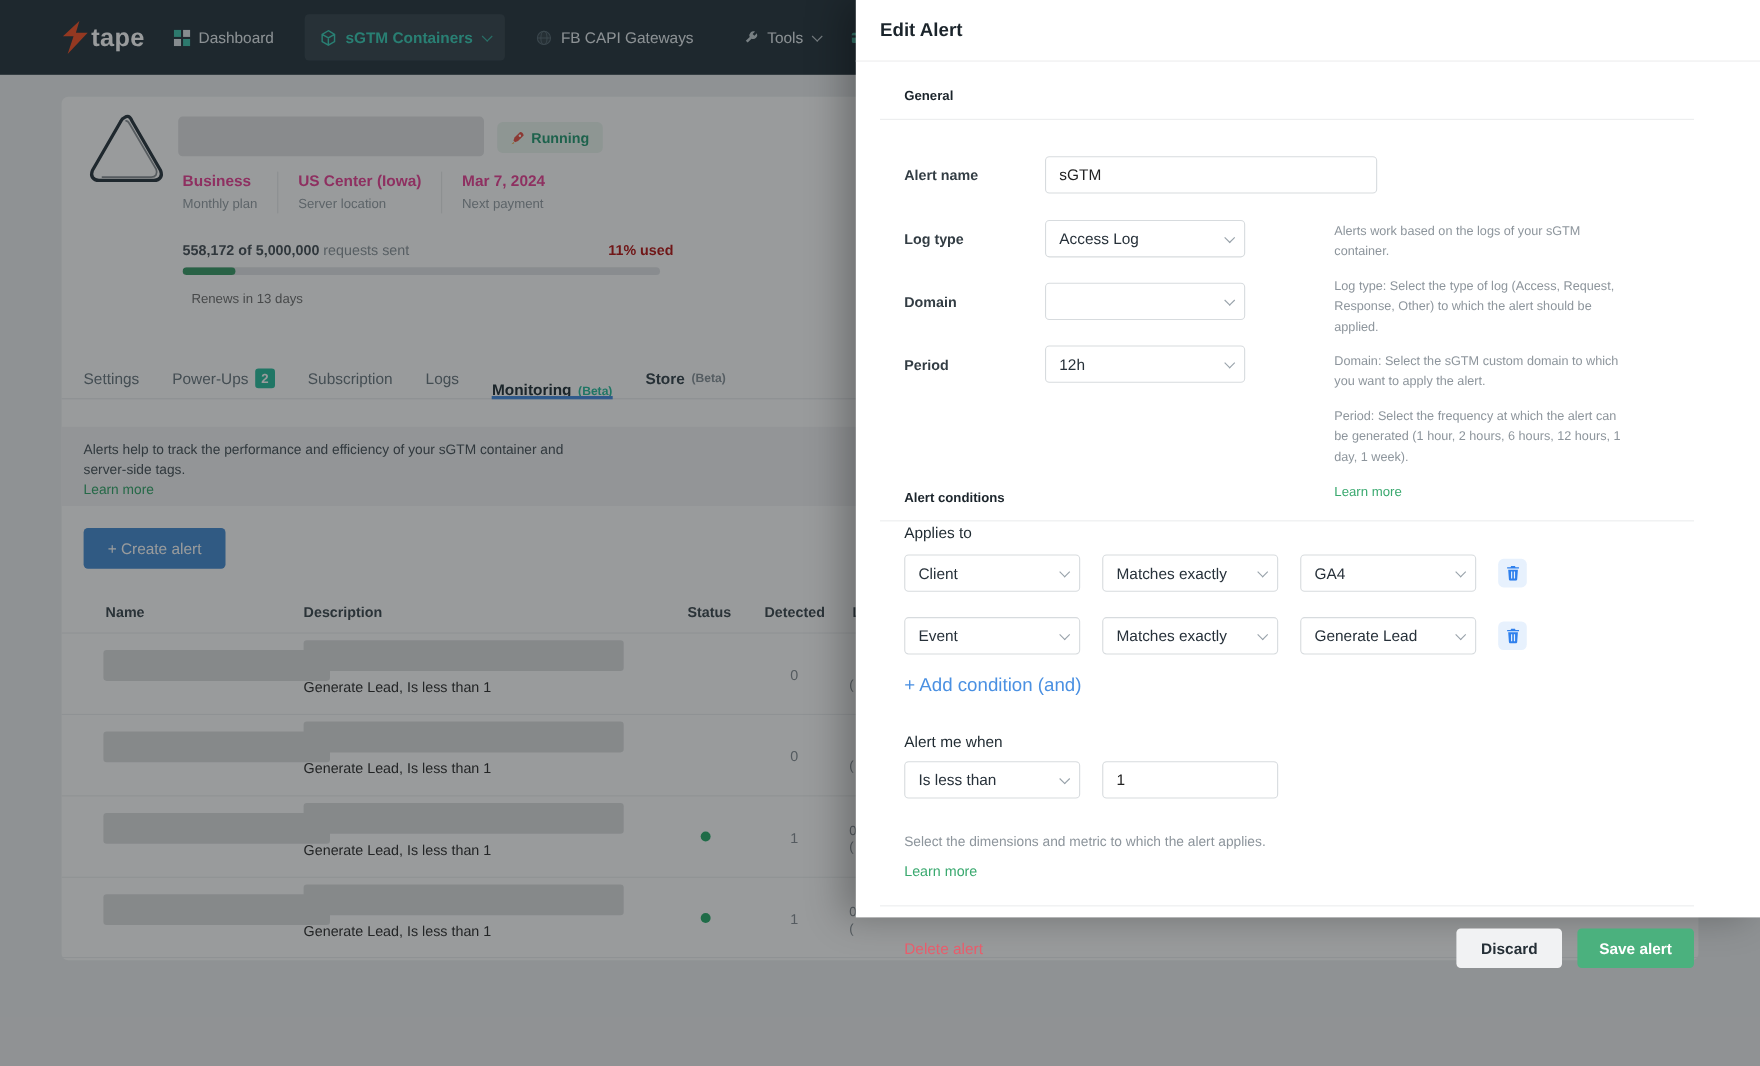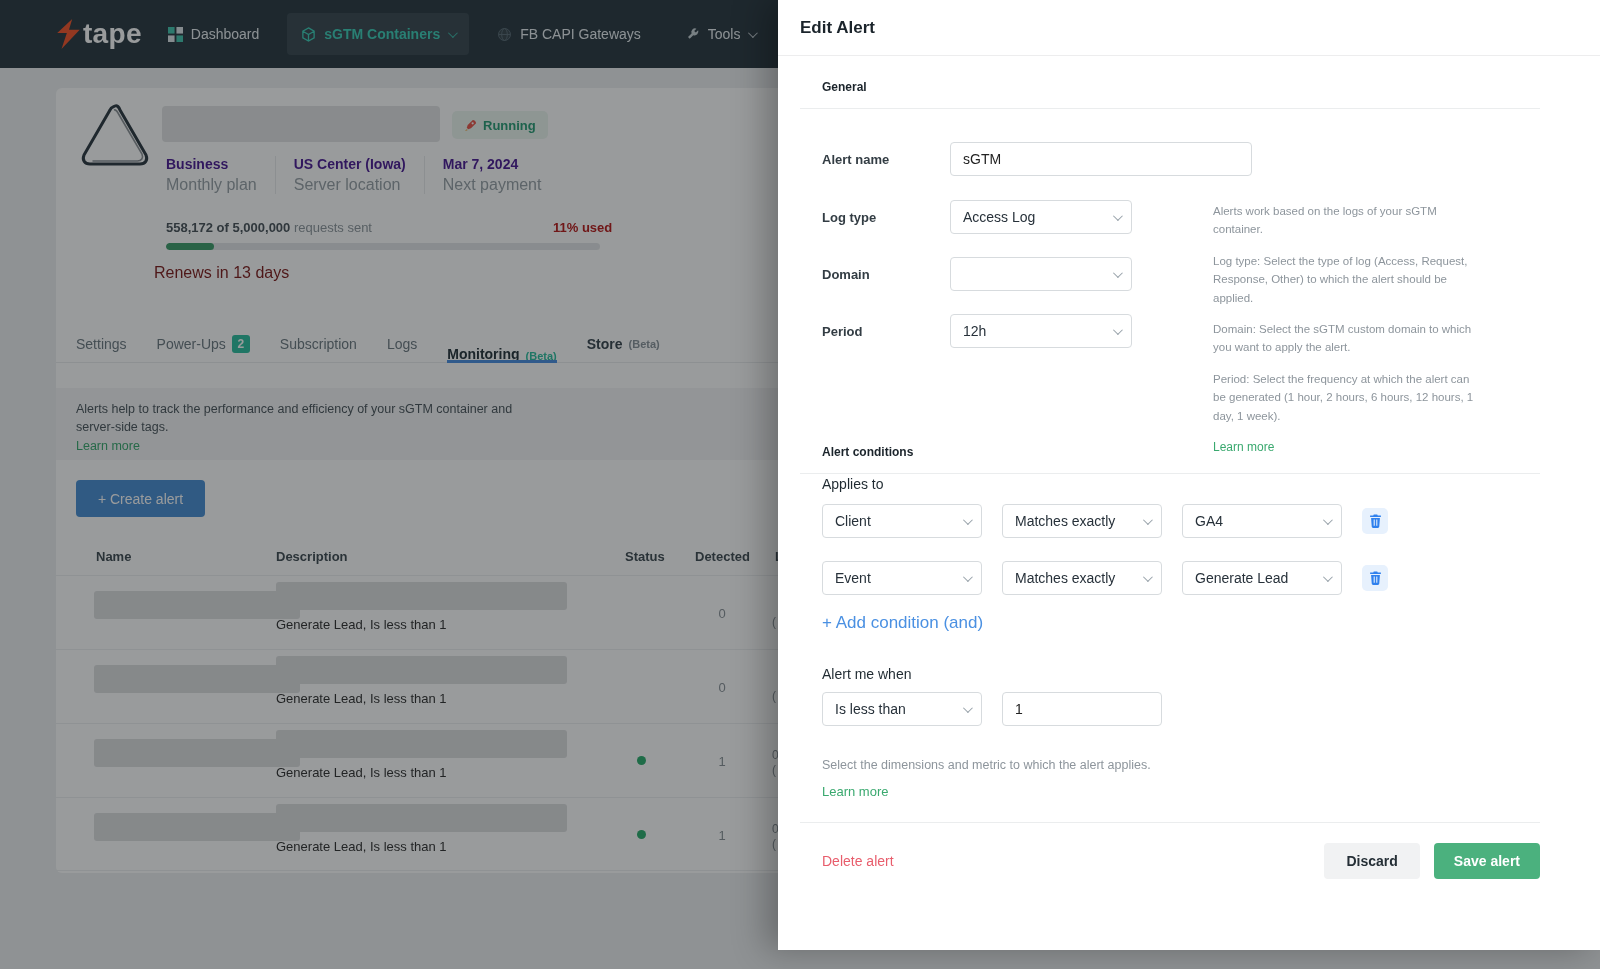--- a/index.html
+++ b/index.html
@@ -3,45 +3,45 @@
 <meta charset="utf-8">
 <style>
   * { margin:0; padding:0; box-sizing:border-box; font-family:"Liberation Sans", sans-serif; }
   body { background:#222; }
   .screen { position:relative; width:1600px; height:969px; background:#eef0f1; overflow:hidden; }
 
   
   .topnav { position:absolute; top:0; left:0; width:100%; height:68px; background:#2b3a43;
             display:flex; align-items:center; padding-left:56px; z-index:1; }
   .brand { display:flex; align-items:center; gap:1px; margin-right:26px; }
-  .brand-text { color:#fff; font-size:28px; font-weight:700; letter-spacing:.3px;text-align:right; }
+  .brand-text { color:#fff; font-size:23px; font-weight:700; letter-spacing:.3px;text-align:right; }
   .nav-item { display:flex; align-items:center; gap:8px; color:#e9eef1; font-size:14px; margin-right:28px; white-space:nowrap; }
   .nav-pill { background:rgba(255,255,255,.08); border-radius:4px; padding:13px 14px; color:#3ecfb9; }
   .chev { width:7px; height:7px; border-right:1.6px solid currentColor; border-bottom:1.6px solid currentColor;
           transform:rotate(45deg) translateY(-2px); display:inline-block; opacity:.8; }
 
   .card { position:absolute; left:56px; top:88px; width:1488px; height:785px; background:#fff; border-radius:6px; z-index:1; }
   .card > * { position:absolute; }
 
   .logo-sketch { left:18px; top:6px; width:82px; height:82px; }
   .name-blur { left:106px; top:18px; width:278px; height:36px; background:#e3e4e5; border-radius:4px; }
   .badge-running { left:396px; top:23px; height:28px; background:#edf6f0; border-radius:5px; display:flex;
                    align-items:center; gap:6px; padding:0 12px; color:#2a9d76; font-size:13px; font-weight:600; }
   .meta-row { left:110px; top:68px; display:flex; }
   .meta { padding-right:18px; margin-right:18px; border-right:1px solid #e8eaec; }
   .meta:last-child { border-right:none; }
-  .meta b { display:block; font-size:14px; color:#4c1d95; margin-bottom:4px; }
-  .meta span { font-size:16px; color:#98a1a7; }
+  .meta b { display:block; font-size:14px; color:#ec4899; margin-bottom:4px; }
+  .meta span { font-size:12px; color:#98a1a7; }
 
   .usage-line { left:110px; top:132px; font-size:13px; font-weight:700; color:#4a545b; }
   .usage-line span { font-weight:400; color:#8e979d; }
   .usage-pct { left:497px; top:132px; font-size:13px; font-weight:700; color:#b91c1c; }
   .progress-track { left:110px; top:155px; width:434px; height:7px; background:#e4e6e8; border-radius:4px; overflow:hidden; }
   .progress-fill { height:100%; background:#3f9e6b; border-radius:4px; }
-  .renews { left:98px; top:176px; font-size:16px; color:#7f1d1d; }
+  .renews { left:118px; top:176px; font-size:12px; color:#737373; }
 
   .tabs { left:0; top:237px; width:100%; height:38px; border-bottom:1px solid #eaecee; display:flex;
           align-items:stretch; padding-left:20px; gap:30px; }
   .tab { font-size:14px; color:#6d7a82; display:flex; gap:6px; align-items:center; position:relative; }
   .tab .beta { font-size:11px; font-weight:700; color:#8b959c; }
   .tab.active { color:#26343c; font-weight:700;align-items:flex-end; }
   .tab.active .beta { color:#2fbfa0; }
   .tab.active::after { content:""; position:absolute; left:0; right:0; bottom:-1px; height:3px; background:#4a90e2; }
   .tab.darker { color:#3a4750; font-weight:600; }
   .pu-badge { width:18px; height:18px; background:#2fbfa0; color:#fff; font-size:12px; border-radius:3px;
@@ -61,21 +61,21 @@
   .trow:last-child { border-bottom:1px solid #eef0f1; }
   .blur-name { position:absolute; left:38px; top:15px; width:206px; height:28px; background:#dfe0e1; border-radius:3px; }
   .blur-desc { position:absolute; left:220px; top:6px; width:291px; height:28px; background:#dfe0e1; border-radius:3px; }
   .desc-text { position:absolute; left:220px; top:41px; font-size:13px; color:#333; }
   .dot { position:absolute; left:581px; top:32px; width:9px; height:9px; border-radius:50%; background:#2eae6e; }
   .detected { position:absolute; left:648px; top:30px; width:36px; text-align:center; font-size:13px; color:#8a9298; }
   .edge { position:absolute; left:716px; top:24px; font-size:12px; color:#8a9298; line-height:15px; }
 
   
   .overlay { position:absolute; inset:0; background:rgba(13,17,20,.42); z-index:5; }
-  .drawer { position:absolute; left:778px; top:0; width:822px; height:950px; background:#fff; z-index:10;
+  .drawer { position:absolute; left:778px; top:0; width:822px; height:834px; background:#fff; z-index:10;
             box-shadow:-12px 0 32px rgba(0,0,0,.28); }
   .drawer-header { height:56px; border-bottom:1px solid #ededee; display:flex; align-items:center;
                    padding-left:22px; font-size:17px; font-weight:700; color:#1b242b; }
   .drawer-body { padding:0 60px 0 44px; }
   .sec-title { font-size:12px; font-weight:700; color:#1b242b; margin-top:24px; }
   .rule { height:1px; background:#ebedee; margin:14px 0 0 -22px; }
 
   .form-row { display:flex; margin-top:33px; }
   .flabel { width:128px; font-size:13px; font-weight:700; color:#333d44; padding-top:10px; }
   .text-input { width:302px; height:34px; border:1px solid #d7dbde; border-radius:4px; padding:0 12px;

